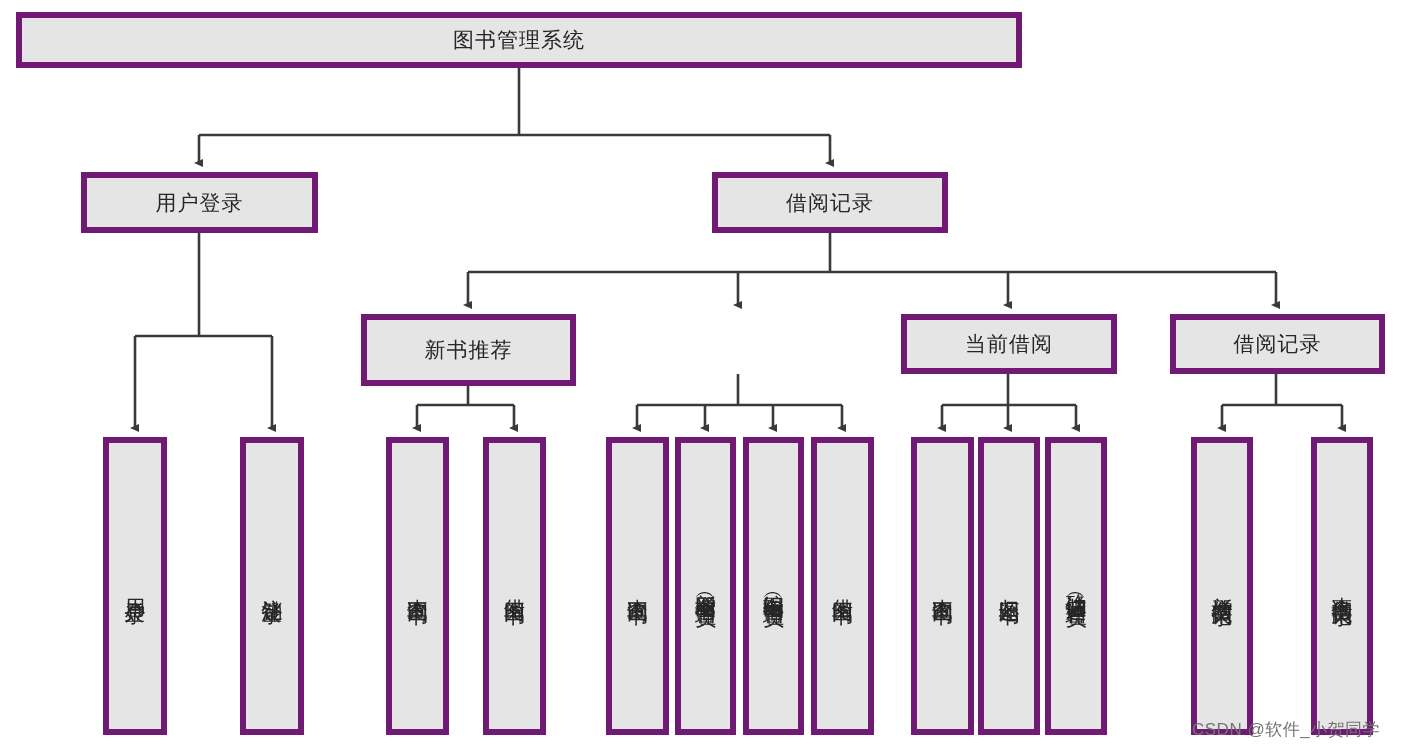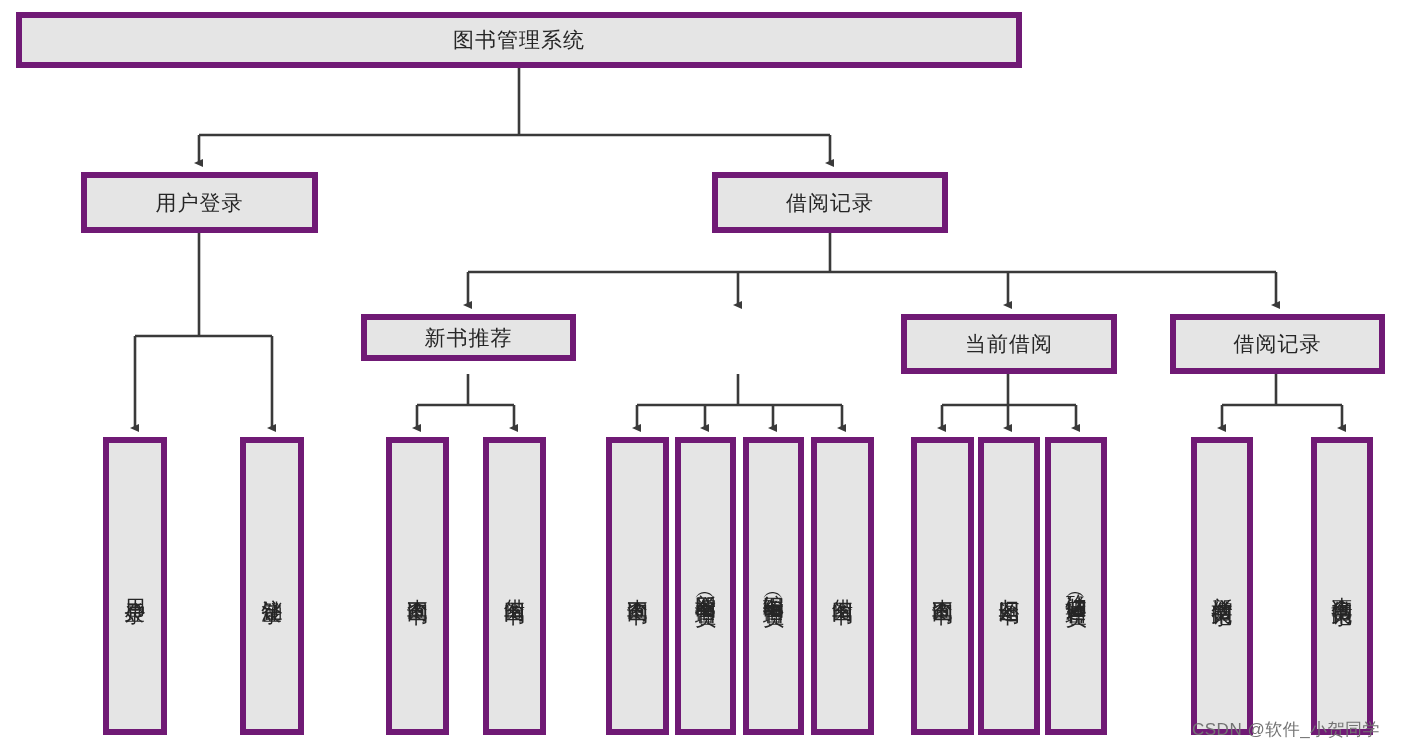--- a/index.html
+++ b/index.html
@@ -117,21 +117,21 @@
     <span>图书管理系统</span>
   </div>
 
   <div class="node node-h" style="left:81px; top:172px; width:237px; height:61px;">
     <span>用户登录</span>
   </div>
   <div class="node node-h" style="left:712px; top:172px; width:236px; height:61px;">
     <span>借阅记录</span>
   </div>
 
-  <div class="node node-h" style="left:361px; top:314px; width:215px; height:47px;">
+  <div class="node node-h" style="left:361px; top:314px; width:215px; height:72px;">
     <span>新书推荐</span>
   </div>
   <div class="node node-h" style="left:901px; top:314px; width:216px; height:60px;">
     <span>当前借阅</span>
   </div>
   <div class="node node-h" style="left:1170px; top:314px; width:215px; height:60px;">
     <span>借阅记录</span>
   </div>
 
   <div class="node node-v" style="left:103px; top:437px; width:64px; height:298px;">

